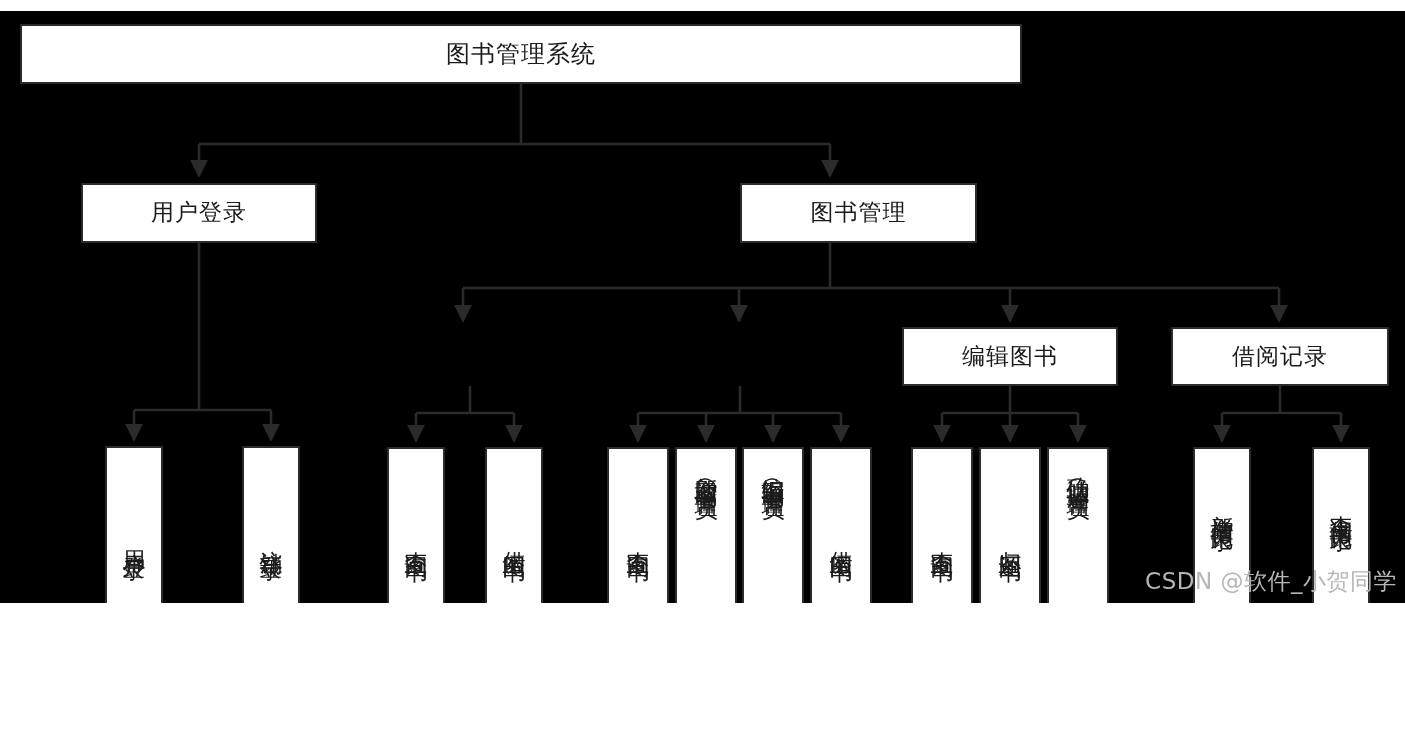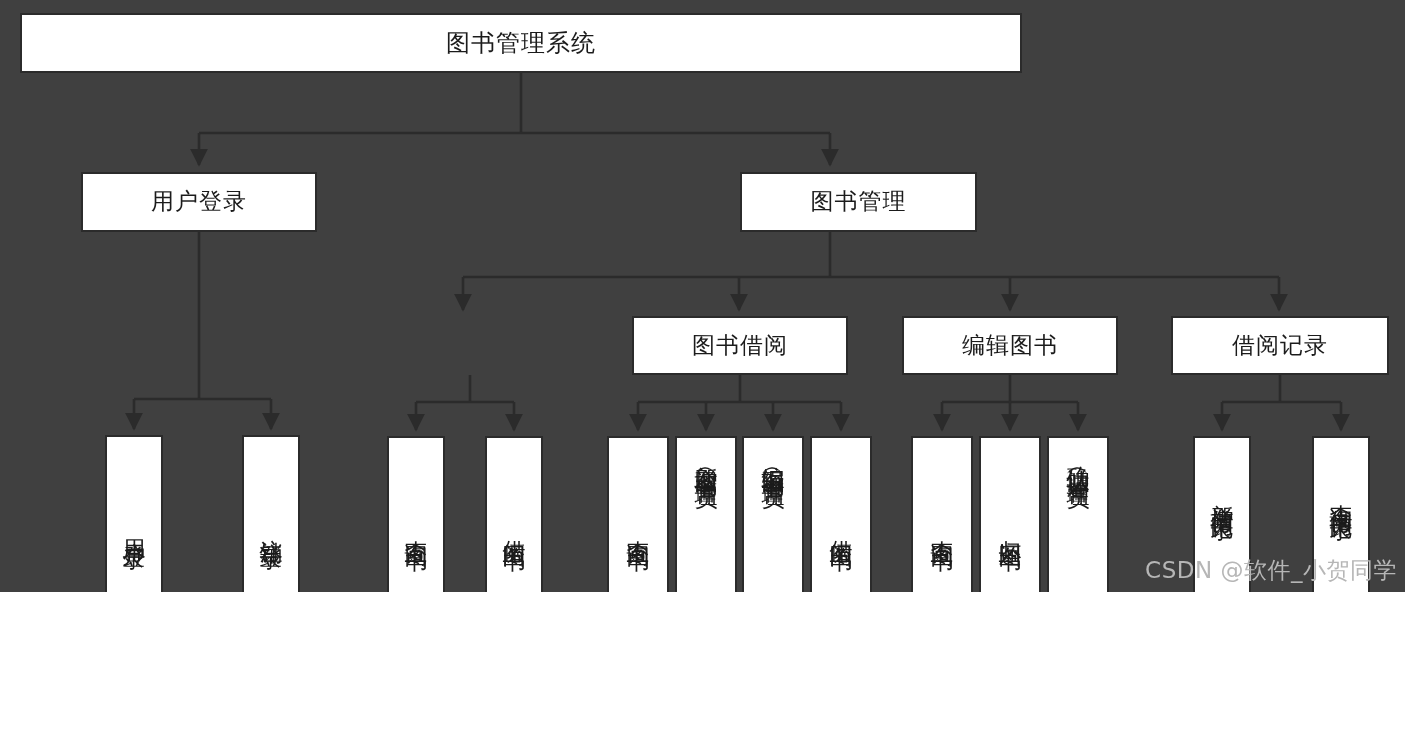--- a/index.html
+++ b/index.html
@@ -8,22 +8,23 @@
     padding: 0;
     background: #ffffff;
   }
   body {
     font-family: "DejaVu Sans", "Liberation Sans", sans-serif;
   }
   #diagram-root {
     position: relative;
     width: 1405px;
     height: 592px;
-    background: #404040;
+    background: #000000;
     overflow: hidden;
+    margin-top: 11px;
   }
   #edges-layer {
     position: absolute;
     left: 0;
     top: 0;
     width: 1405px;
     height: 747px;
     pointer-events: none;
   }
   .node {
@@ -129,21 +130,20 @@
     </g>
   </svg>
 
   <div class="node horiz root" style="left:20px; top:13px; width:1002px; height:60px;">图书管理系统</div>
 
   <div class="node horiz" style="left:81px; top:172px; width:236px; height:60px;">用户登录</div>
 
   <div class="node horiz" style="left:740px; top:172px; width:237px; height:60px;text-align:right;">图书管理</div>
 
 
-  <div class="node horiz" style="left:632px; top:316px; width:216px; height:59px;">图书借阅</div>
 
   <div class="node horiz" style="left:902px; top:316px; width:216px; height:59px;">编辑图书</div>
 
   <div class="node horiz" style="left:1171px; top:316px; width:218px; height:59px;">借阅记录</div>
 
   <div class="node vert" style="left:105px; top:435px; width:58px; height:300px;">
     <span class="vlabel mid">用户登录</span>
   </div>
 
   <div class="node vert" style="left:242px; top:435px; width:58px; height:300px;">

